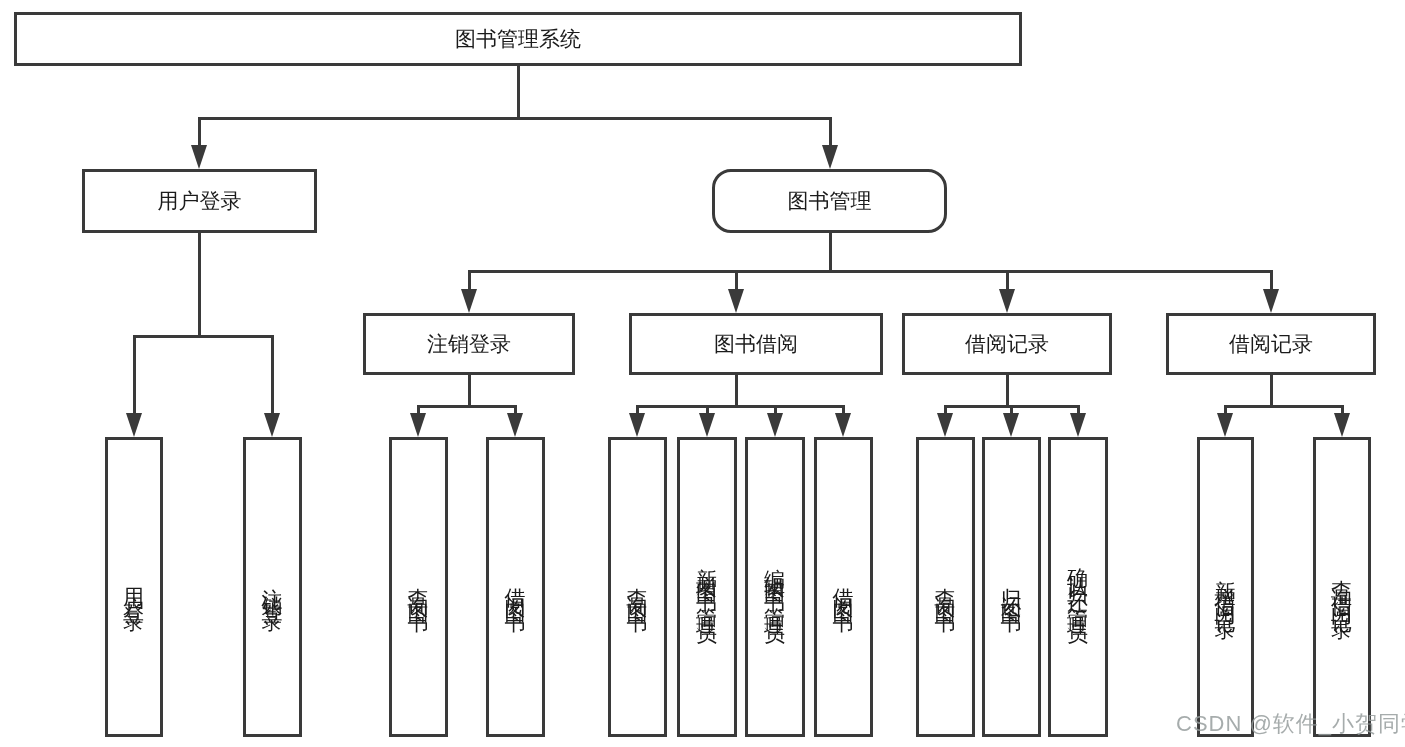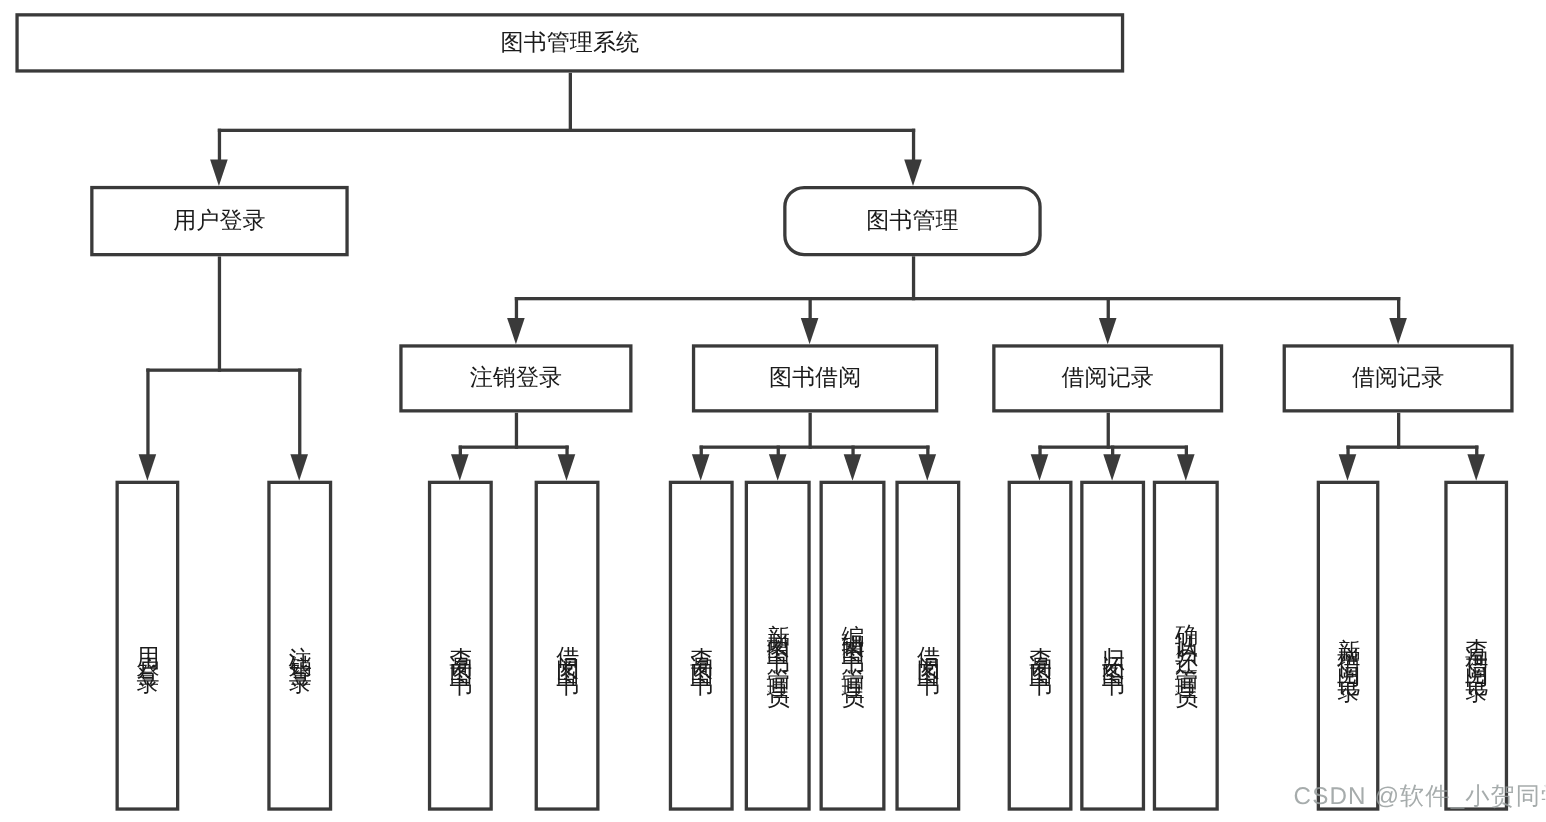--- a/index.html
+++ b/index.html
@@ -127,21 +127,21 @@
       </div>
       <div class="box" style="left: 363px; top: 313px; width: 212px; height: 62px;">
         <span>注销登录</span>
       </div>
       <div class="box vertical" style="left: 389px; top: 437px; width: 59px; height: 300px;">
         <span>查询图书</span>
       </div>
       <div class="box vertical" style="left: 486px; top: 437px; width: 59px; height: 300px;">
         <span>借阅图书</span>
       </div>
-      <div class="box" style="left: 629px; top: 313px; width: 224px; height: 62px; text-align: center;">
+      <div class="box" style="left: 629px; top: 313px; width: 254px; height: 62px; text-align: center;">
         <span>图书借阅</span>
       </div>
       <div class="box vertical" style="left: 608px; top: 437px; width: 59px; height: 300px;">
         <span>查询图书</span>
       </div>
       <div class="box vertical" style="left: 677px; top: 437px; width: 60px; height: 300px;">
         <span>新增图书（管理员）</span>
       </div>
       <div class="box vertical" style="left: 745px; top: 437px; width: 60px; height: 300px;">
         <span>编辑图书（管理员）</span>

